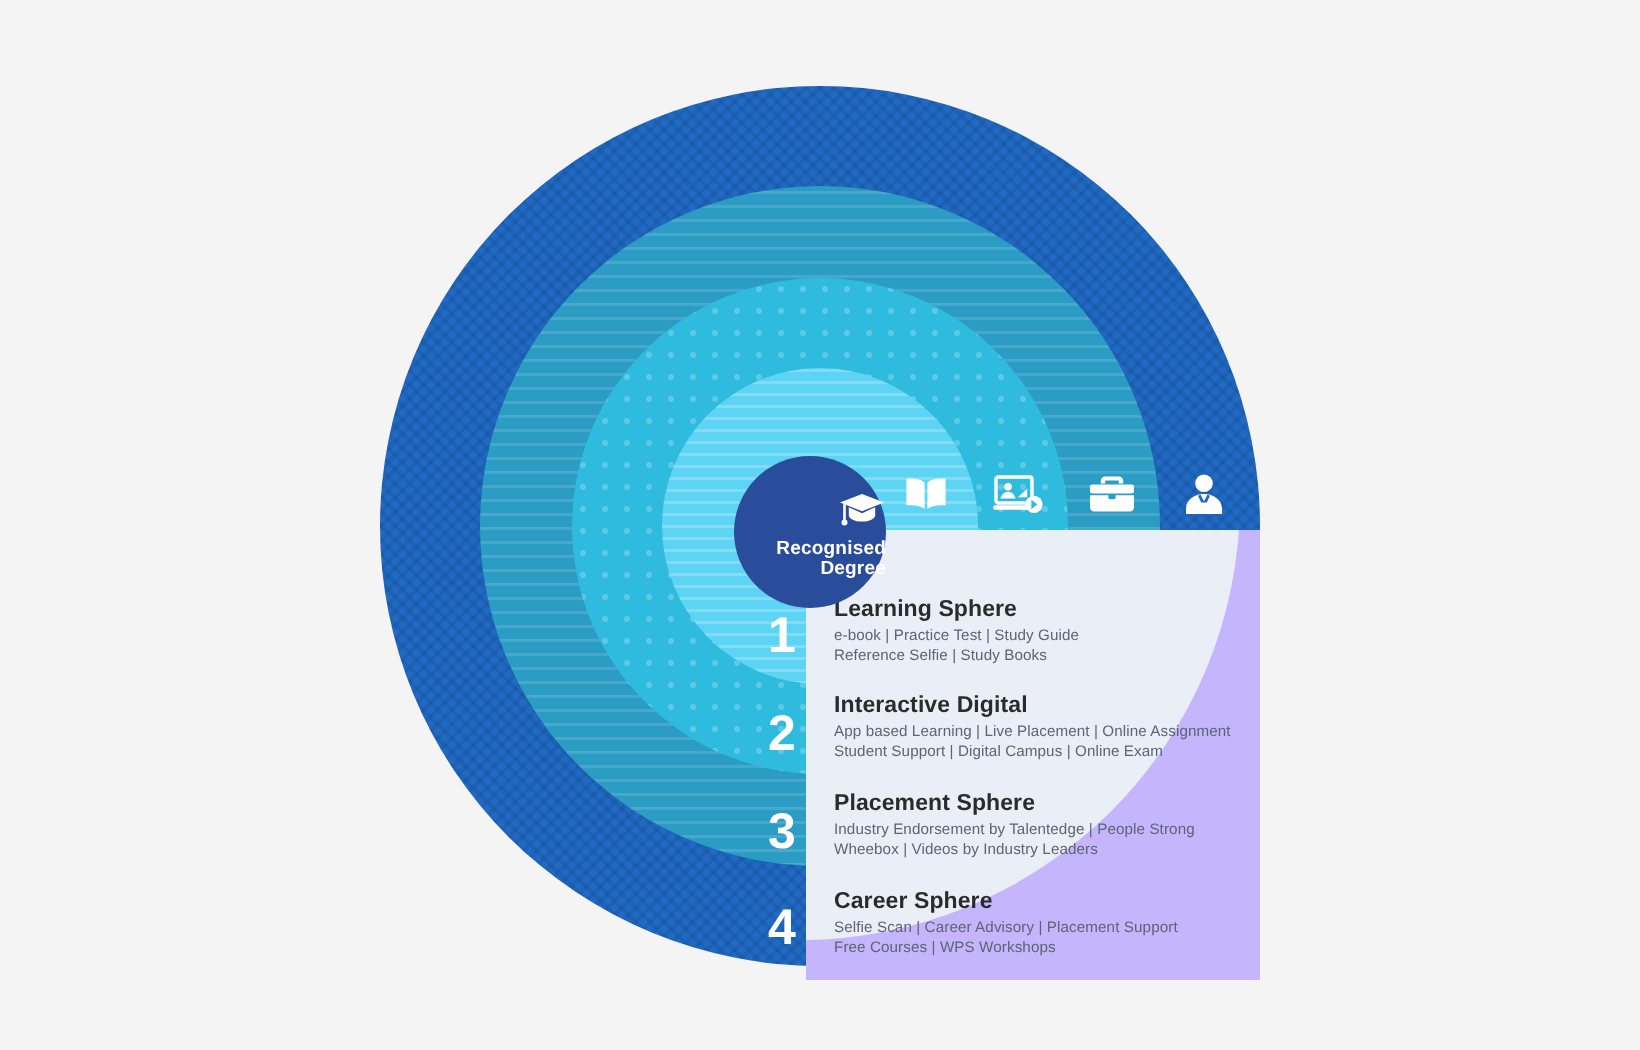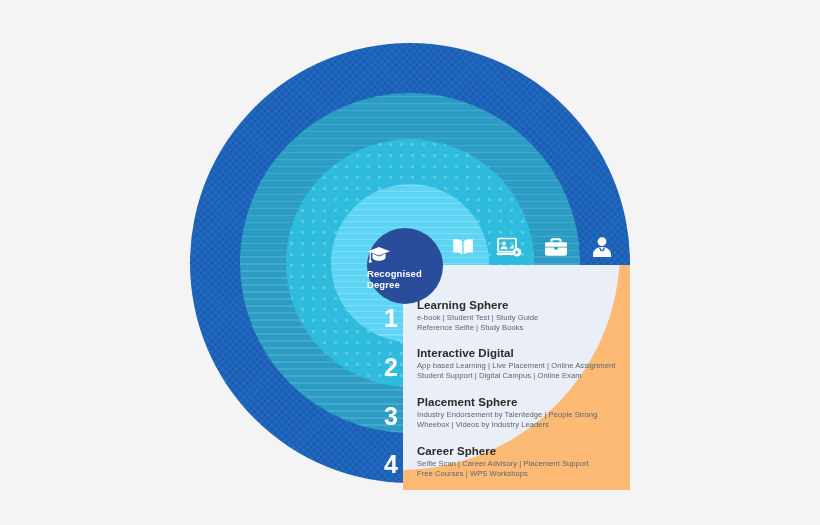--- a/index.html
+++ b/index.html
@@ -43,21 +43,21 @@
     background-image:
       repeating-linear-gradient(0deg, rgba(255,255,255,.22) 0 1.5px, rgba(255,255,255,0) 1.5px 6px);
   }
 
   
   #center-badge{
     position:absolute;
     width:76px;height:76px;border-radius:50%;
     left:367px;top:228px;
     display:flex;flex-direction:column;
-    align-items:flex-start;justify-content:center;
+    align-items:flex-end;justify-content:center;
     z-index:40;
     box-sizing:border-box;
     padding-top:4px;
   }
   #center-badge .cap{margin-bottom:2px;display:block;}
   #center-badge .btxt{
     color:#fff;font-size:9.5px;line-height:10.5px;font-weight:bold;
     text-align:center;letter-spacing:.1px;
   }
 
@@ -72,21 +72,21 @@
   .icon-cell{
     flex:1;display:flex;align-items:center;justify-content:center;
     height:38px;
   }
 
   
   #panel{
     position:absolute;
     left:403px;top:265px;
     width:227px;height:225px;
-    background:#fdba74;
+    background:#c4b5fd;
     z-index:30;
     overflow:hidden;
   }
   
   #panel-ghost{
     position:absolute;
     left:-223px;top:-235px;
     width:440px;height:440px;border-radius:50%;
     background:#e9eef7;
   }
@@ -168,21 +168,21 @@
     <div class="btxt">Recognised</div>
     <div class="btxt">Degree</div>
   </div>
 
   <div id="panel">
     <div id="panel-ghost"></div>
     <div id="panel-inner">
 
       <div class="row" style="top:34px">
         <div class="title">Learning Sphere</div>
-        <div class="line">e-book  |  Student Test  |  Study Guide</div>
+        <div class="line">e-book  |  Practice Test  |  Study Guide</div>
         <div class="line">Reference Selfie  |  Study Books</div>
       </div>
 
       <div class="row" style="top:82px">
         <div class="title">Interactive Digital</div>
         <div class="line">App based Learning  |  Live Placement  |  Online Assignment</div>
         <div class="line">Student Support  |  Digital Campus  |  Online Exam</div>
       </div>
 
       <div class="row" style="top:131px">

